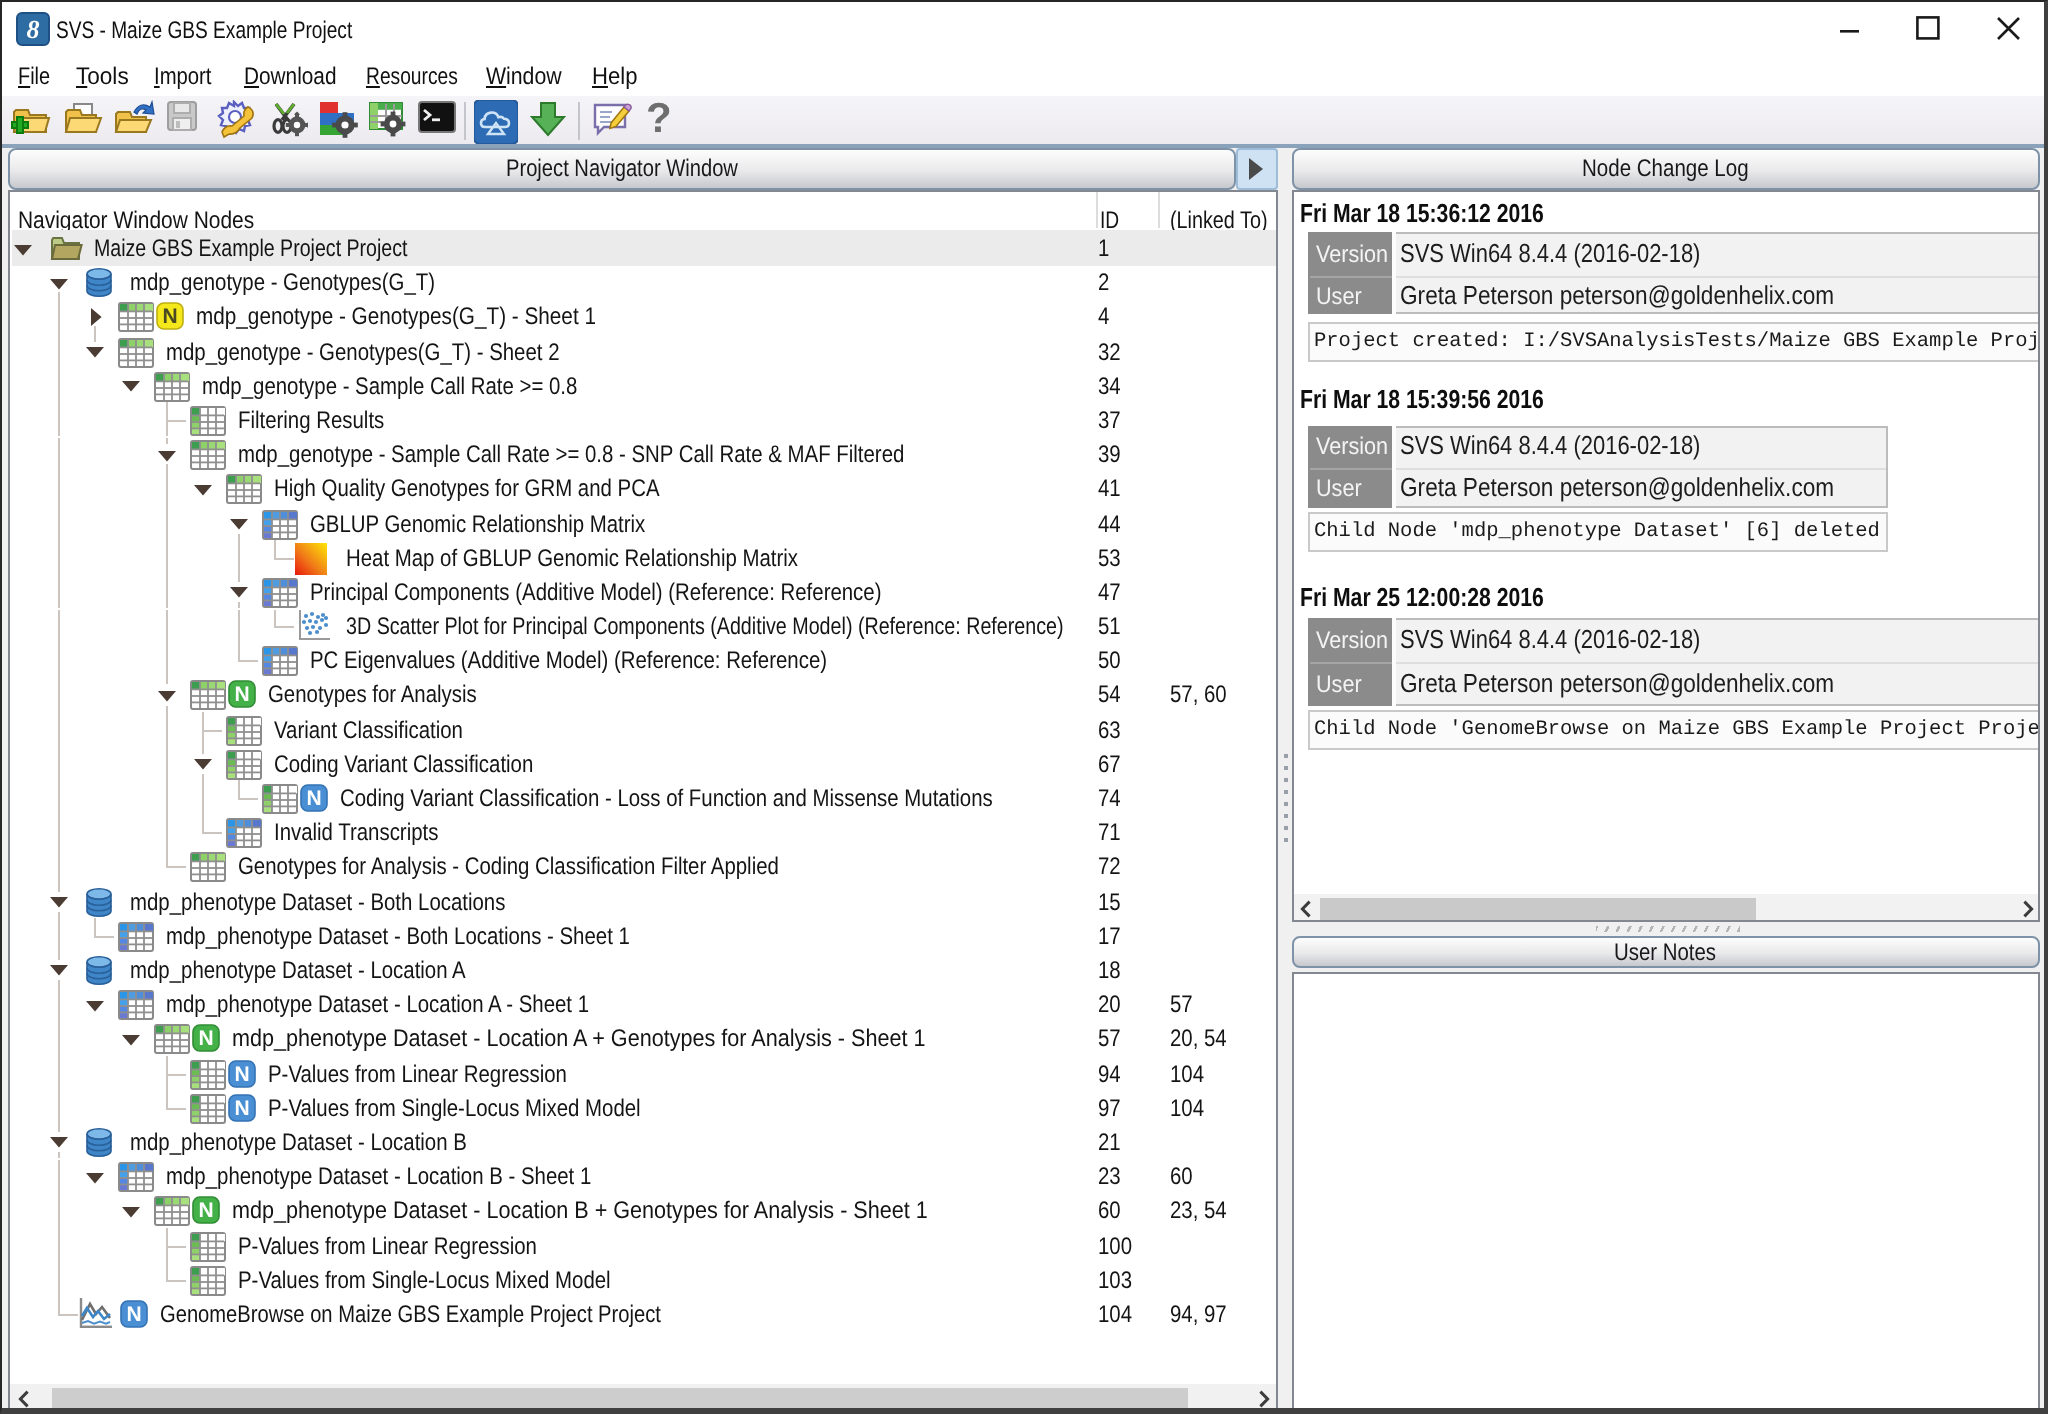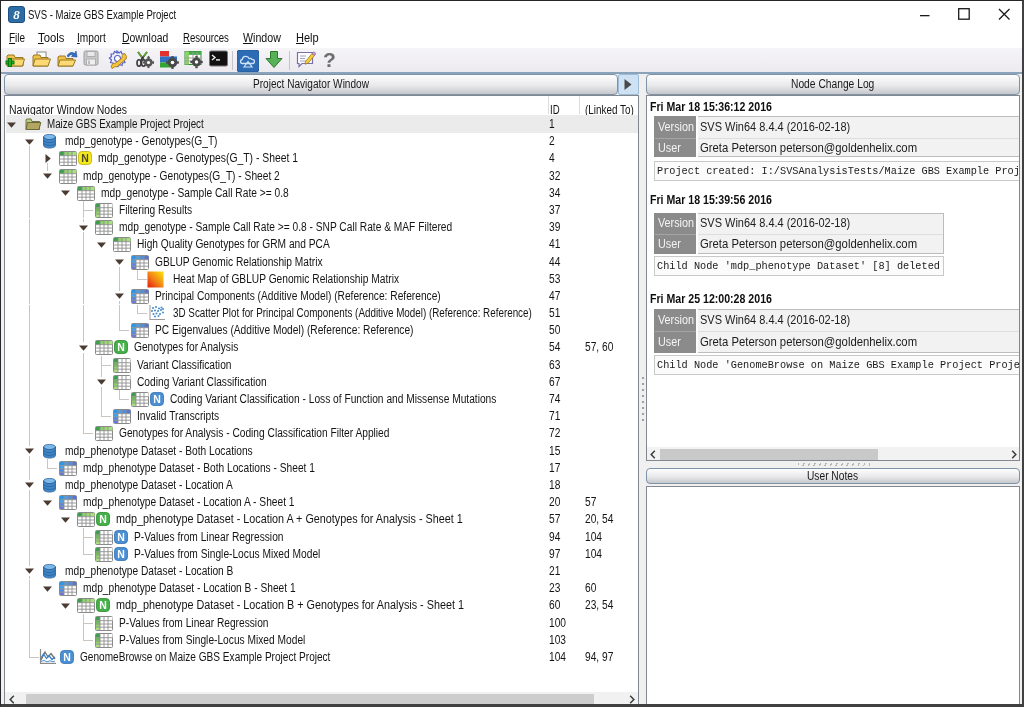--- a/index.html
+++ b/index.html
@@ -843,21 +843,21 @@
       <div style="position:absolute;left:6.5px;top:116.9px;width:290.5px;height:41px;border:1px solid #bcbcbc;background:#f2f2f2"></div>
       <div style="position:absolute;left:6.5px;top:116.9px;width:42px;height:41px;background:#8b8b8b"></div>
       <div style="position:absolute;left:48.5px;top:116.9px;width:2.5px;height:41px;background:#fdfdfd"></div>
       <div style="position:absolute;left:51px;top:137.5px;width:244.5px;height:1px;background:#dedede"></div>
       <div style="position:absolute;left:7.5px;top:137.5px;width:41px;height:1px;background:#a5a5a5"></div>
       <div style="position:absolute;left:10.5px;top:119.2px;height:16px;line-height:16px;font-size:12px;font-weight:normal;color:#f4f4f4;white-space:nowrap;transform:scaleX(0.9);transform-origin:0 50%;">Version</div>
       <div style="position:absolute;left:10.5px;top:139.7px;height:16px;line-height:16px;font-size:12px;font-weight:normal;color:#f4f4f4;white-space:nowrap;transform:scaleX(0.9);transform-origin:0 50%;">User</div>
       <div style="position:absolute;left:53px;top:119.2px;height:16px;line-height:16px;font-size:13px;font-weight:normal;color:#1c1c1c;white-space:nowrap;transform:scaleX(0.845);transform-origin:0 50%;">SVS Win64 8.4.4 (2016-02-18)</div>
       <div style="position:absolute;left:53px;top:139.7px;height:16px;line-height:16px;font-size:13px;font-weight:normal;color:#1c1c1c;white-space:nowrap;transform:scaleX(0.87);transform-origin:0 50%;">Greta Peterson peterson@goldenhelix.com</div>
       <div style="position:absolute;left:6.5px;top:160px;width:290.5px;height:20px;border:1px solid #c9c9c9;background:#fbfbfb"></div>
-      <div style="position:absolute;left:10px;top:162px;height:16px;line-height:16px;font-family:'Liberation Mono',monospace;font-size:10.25px;color:#1a1a1a;white-space:nowrap">Child Node 'mdp_phenotype Dataset' [8] deleted</div>
+      <div style="position:absolute;left:10px;top:162px;height:16px;line-height:16px;font-family:'Liberation Mono',monospace;font-size:10.25px;color:#1a1a1a;white-space:nowrap">Child Node 'mdp_phenotype Dataset' [6] deleted</div>
       <div style="position:absolute;left:3.2px;top:194.5px;height:16px;line-height:16px;font-size:13px;font-weight:bold;color:#0e0e0e;white-space:nowrap;transform:scaleX(0.815);transform-origin:0 50%;">Fri Mar 25 12:00:28 2016</div>
       <div style="position:absolute;left:6.5px;top:212.7px;width:430px;height:44px;border:1px solid #bcbcbc;background:#f2f2f2"></div>
       <div style="position:absolute;left:6.5px;top:212.7px;width:42px;height:44px;background:#8b8b8b"></div>
       <div style="position:absolute;left:48.5px;top:212.7px;width:2.5px;height:44px;background:#fdfdfd"></div>
       <div style="position:absolute;left:51px;top:234.7px;width:384px;height:1px;background:#dedede"></div>
       <div style="position:absolute;left:7.5px;top:234.7px;width:41px;height:1px;background:#a5a5a5"></div>
       <div style="position:absolute;left:10.5px;top:215.7px;height:16px;line-height:16px;font-size:12px;font-weight:normal;color:#f4f4f4;white-space:nowrap;transform:scaleX(0.9);transform-origin:0 50%;">Version</div>
       <div style="position:absolute;left:10.5px;top:237.7px;height:16px;line-height:16px;font-size:12px;font-weight:normal;color:#f4f4f4;white-space:nowrap;transform:scaleX(0.9);transform-origin:0 50%;">User</div>
       <div style="position:absolute;left:53px;top:215.7px;height:16px;line-height:16px;font-size:13px;font-weight:normal;color:#1c1c1c;white-space:nowrap;transform:scaleX(0.845);transform-origin:0 50%;">SVS Win64 8.4.4 (2016-02-18)</div>
       <div style="position:absolute;left:53px;top:237.7px;height:16px;line-height:16px;font-size:13px;font-weight:normal;color:#1c1c1c;white-space:nowrap;transform:scaleX(0.87);transform-origin:0 50%;">Greta Peterson peterson@goldenhelix.com</div>

